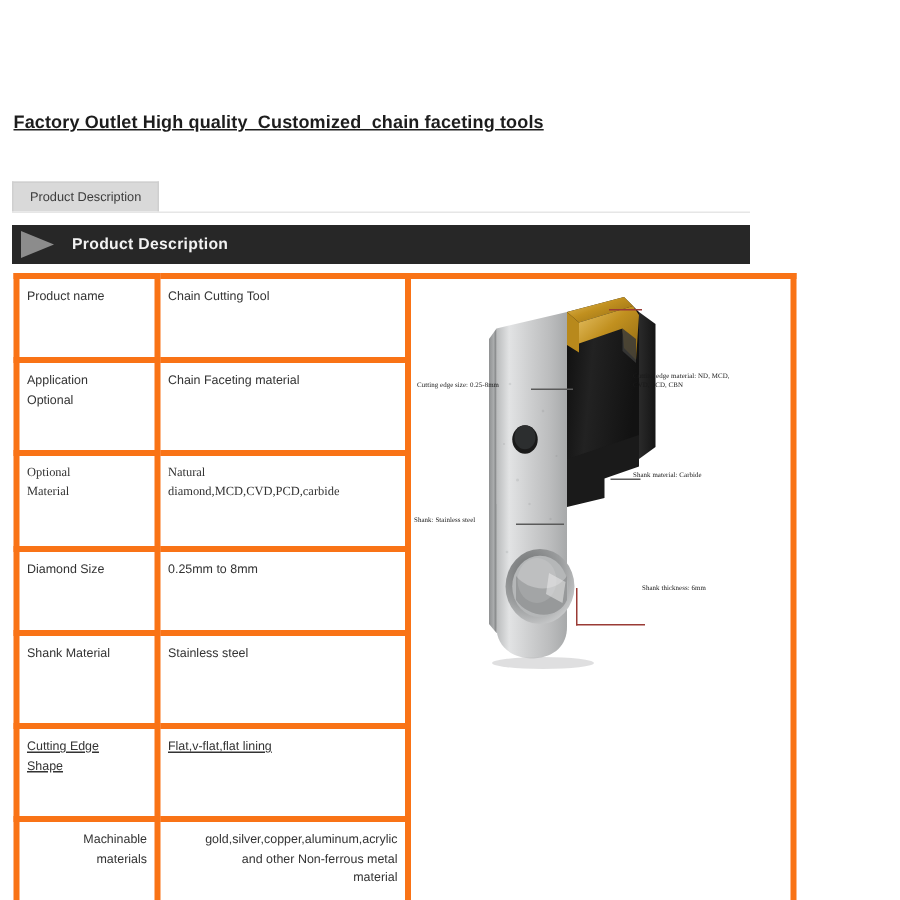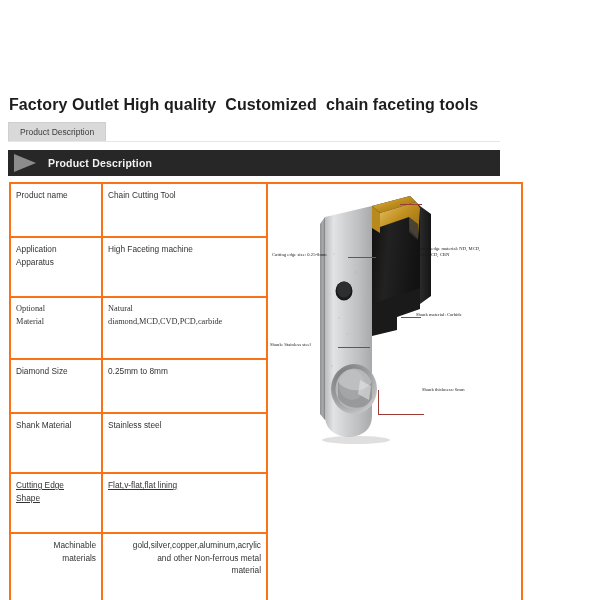--- a/index.html
+++ b/index.html
@@ -13,26 +13,27 @@
     position: relative;
     font-family: "Liberation Sans", sans-serif;
     color: #222;
     overflow: hidden;
   }
 
   
   .page-title {
     position: absolute;
     left: 9px;
-    top: 96px;
-    font-size: 16px;
+    top: 74px;
+    font-size: 12px;
     font-weight: bold;
     letter-spacing: 0.1px;
     color: #1d1d1d;
     white-space: pre;
+    text-decoration: underline;
   }
 
   
   .tab-strip {
     position: absolute;
     left: 8px;
     top: 121px;
     width: 492px;
     height: 20px;
   }
@@ -89,21 +90,21 @@
   
   .spec-table {
     position: absolute;
     left: 9px;
     top: 182px;
     width: 488px;
     border-collapse: collapse;
     table-layout: fixed;
   }
   .spec-table td {
-    border: 2px solid #f97316;
+    border: 4px solid #f97316;
     vertical-align: top;
     font-size: 8.3px;
     line-height: 12.5px;
     color: #333;
     padding: 5px 5px 5px 5px;
   }
   .col-label { width: 80px; }
   .col-value { width: 153px; }
   .col-image { width: 253px; }
 
@@ -283,22 +284,22 @@
         <div class="annot annot-shm">Shank material: Carbide</div>
         <div class="annot annot-shss">Shank: Stainless steel</div>
         <div class="annot annot-sht">Shank thickness: 6mm</div>
 
       </div>
     </td>
   </tr>
 
   <tr class="row-app">
     <td class="col-label cell-label">Application
-Apparatus</td>
-    <td class="col-value cell-value">High Faceting machine</td>
+Optional</td>
+    <td class="col-value cell-value">Chain Faceting material</td>
   </tr>
   <tr class="row-opt">
     <td class="col-label cell-label">Optional
 Material</td>
     <td class="col-value cell-value">Natural
 diamond,MCD,CVD,PCD,carbide</td>
   </tr>
   <tr class="row-ds">
     <td class="col-label cell-label">Diamond Size</td>
     <td class="col-value cell-value">0.25mm to 8mm</td>

